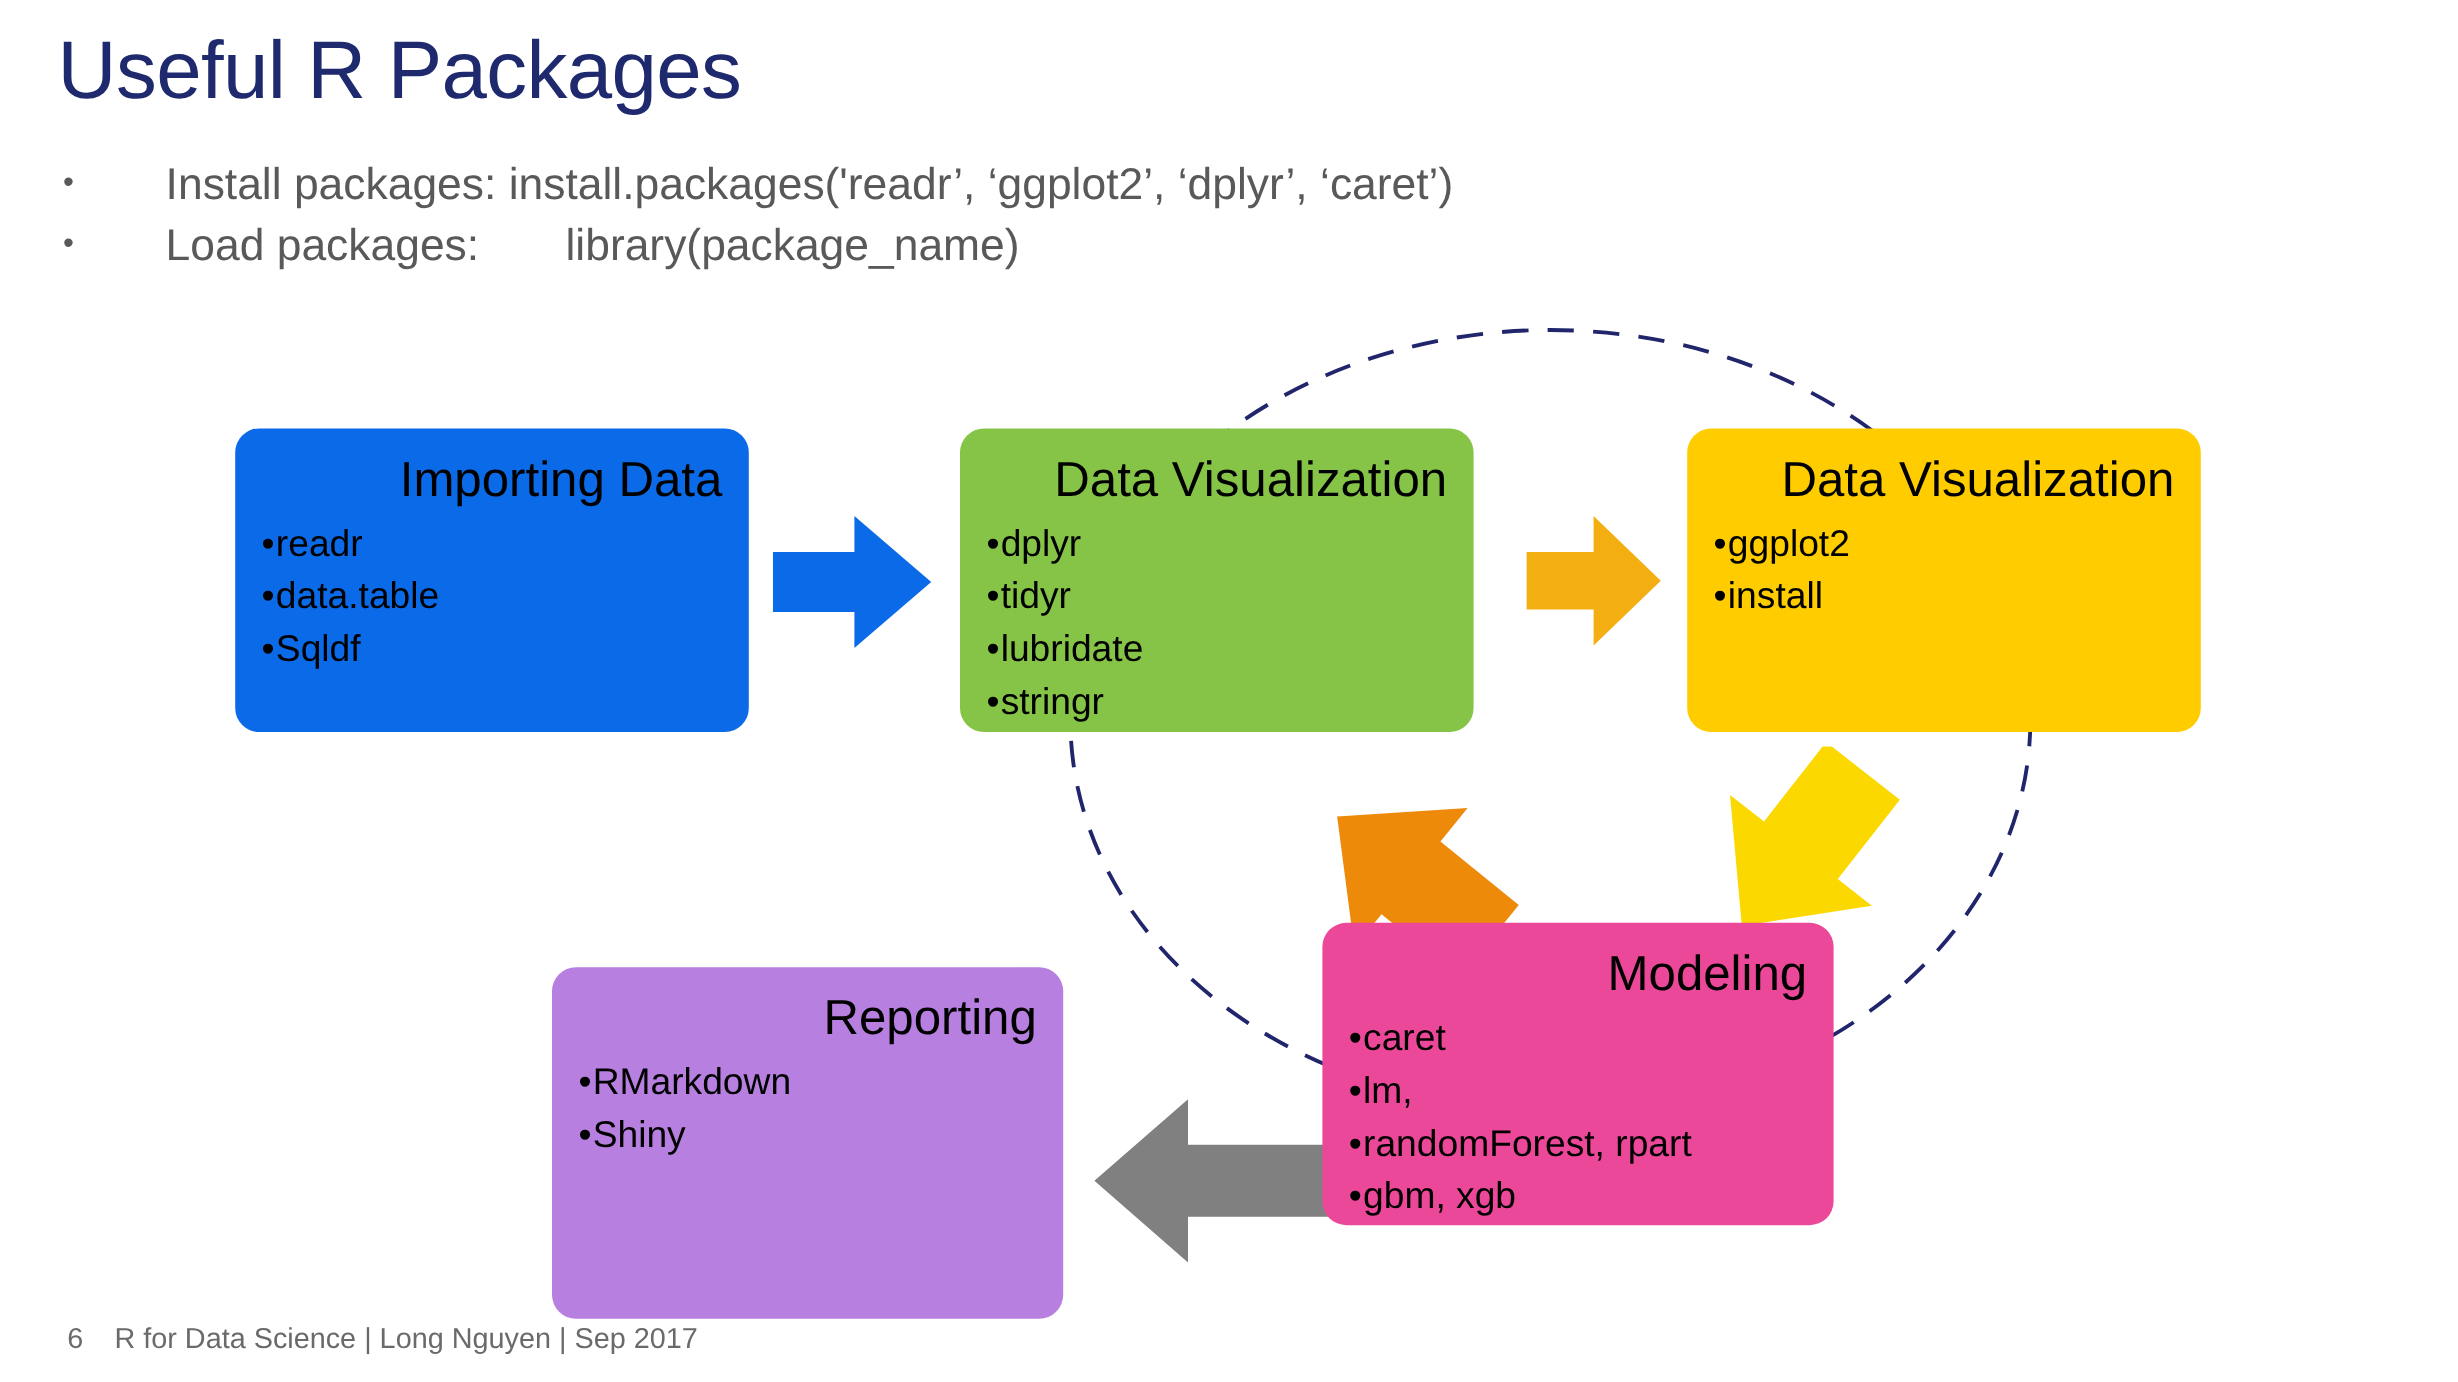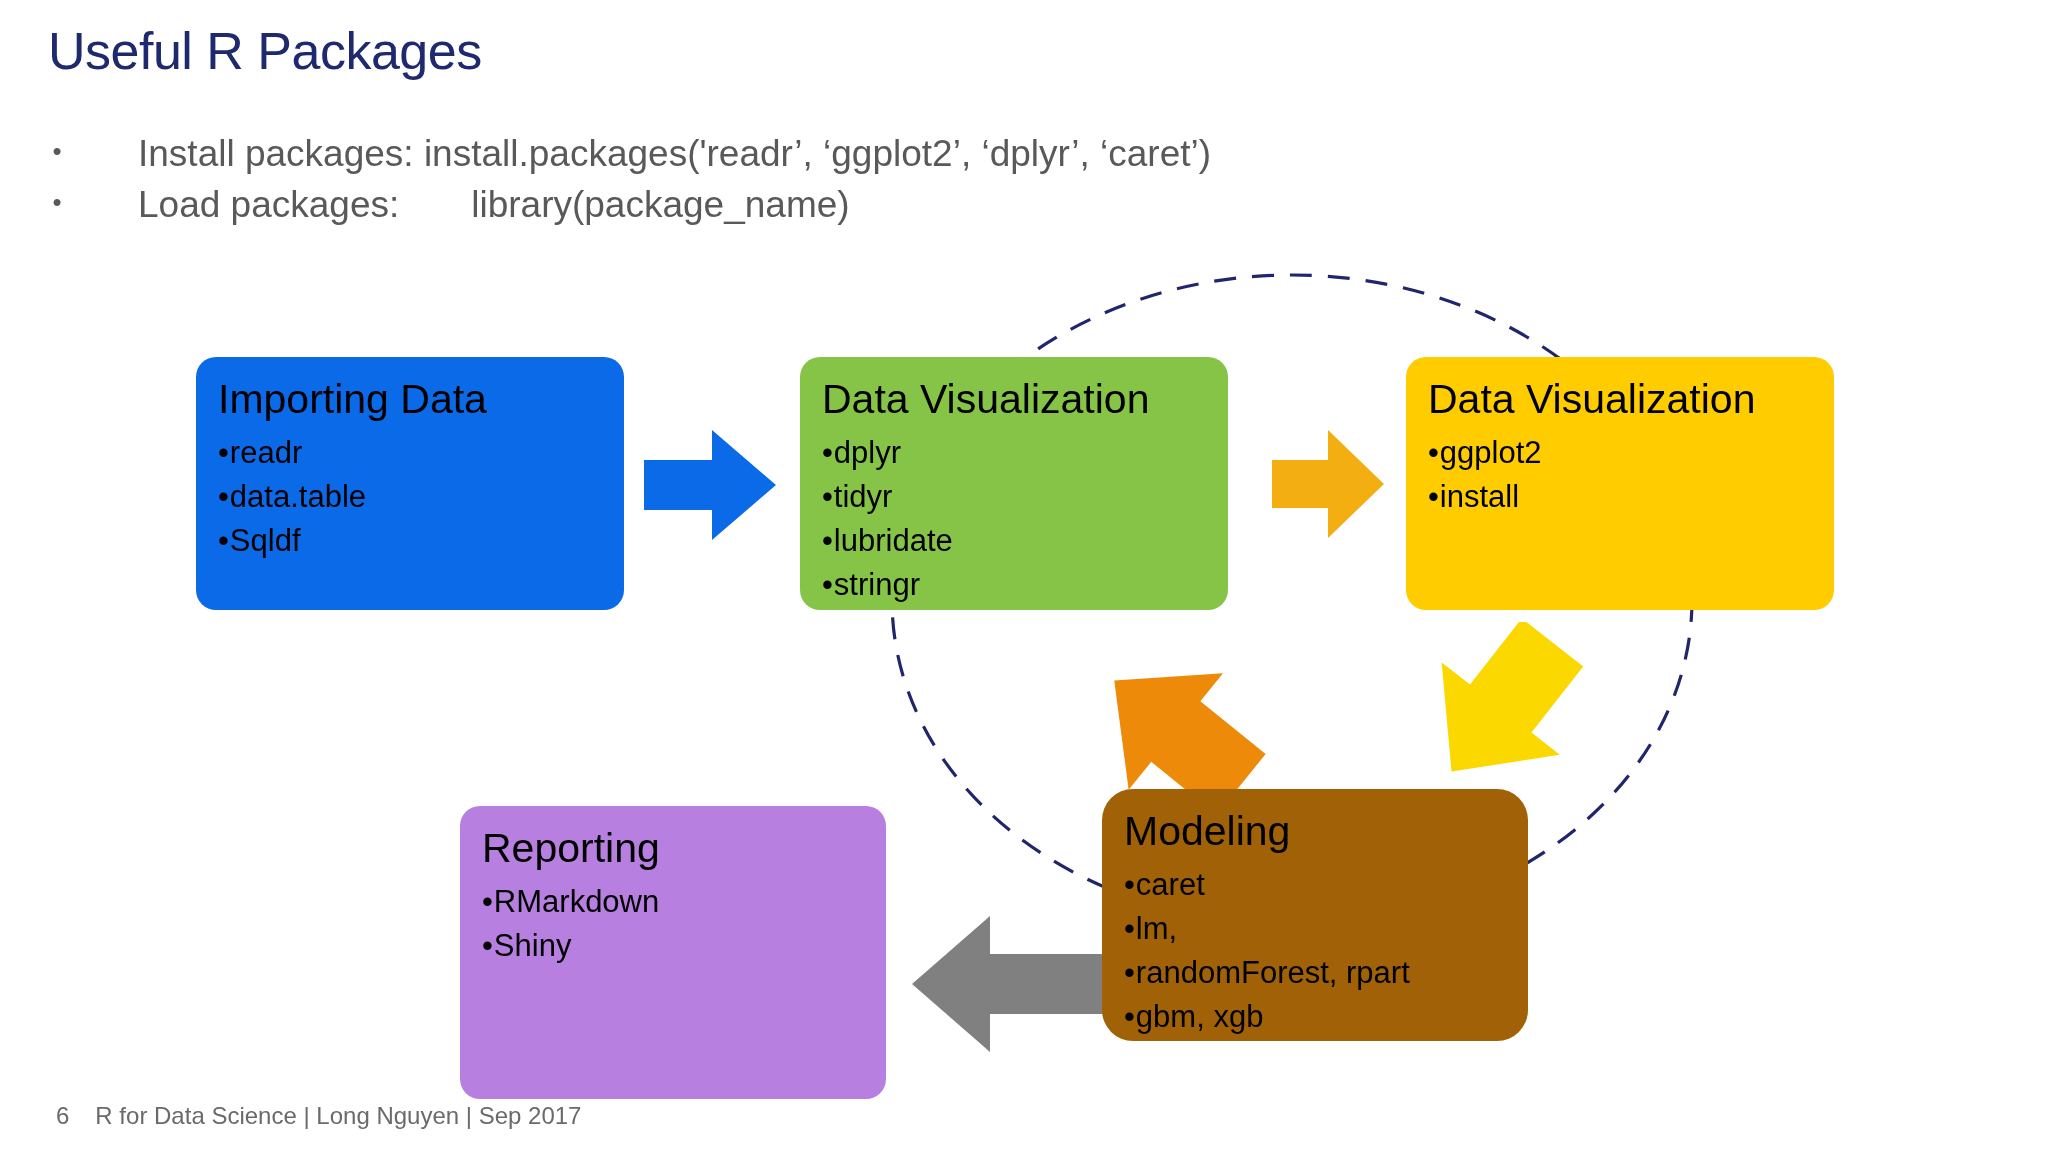--- a/index.html
+++ b/index.html
@@ -23,21 +23,21 @@
     background: #ffffff;
   }
 
   
   #slide-title {
     position: absolute;
     left: 48px;
     top: 24px;
     width: 1400px;
     color: #1F2A6E;
-    font-size: 52px;
+    font-size: 68px;
     font-weight: 400;
     letter-spacing: -0.5px;
     line-height: 1.05;
     white-space: nowrap;
   }
 
   
   #bullet-list {
     position: absolute;
     left: 24px;
@@ -87,20 +87,21 @@
     padding: 18px 22px 10px 22px;
     color: #000000;
     overflow: hidden;
   }
   .proc-title {
     font-size: 41px;
     font-weight: 400;
     line-height: 1.18;
     margin-bottom: 14px;
     white-space: nowrap;
+    text-align: right;
   }
   .proc-item {
     font-size: 31px;
     font-weight: 400;
     line-height: 1.03;
     margin-bottom: 12px;
     white-space: nowrap;
     display: flex;
     align-items: flex-start;
   }
@@ -108,21 +109,21 @@
     flex: 0 0 auto;
     margin-right: 1px;
     font-size: 31px;
     line-height: 1.03;
   }
 
   #box-importing   { left: 196px;  top: 357px;  width: 428px;  height: 253px; background: #0B6AE8; }
   #box-manipulation{ left: 800px;  top: 357px;  width: 428px;  height: 253px; background: #85C446; }
   #box-visualization{left: 1406px; top: 357px;  width: 428px;  height: 253px; background: #FFCC00; }
   #box-reporting   { left: 460px;  top: 806px;  width: 426px;  height: 293px; background: #B77FE0; }
-  #box-modeling    { left: 1102px; top: 789px;  width: 426px;  height: 252px; background: #a16207; border-radius: 31px; }
+  #box-modeling    { left: 1102px; top: 769px;  width: 426px;  height: 252px; background: #ec4899; }
 
   
   .arrow { position: absolute; }
   #arrow-import-to-manip  { left: 644px;  top: 430px; width: 132px; height: 110px; }
   #arrow-manip-to-viz     { left: 1272px; top: 430px; width: 112px; height: 108px; }
   #arrow-viz-to-model     { left: 1412px; top: 622px; width: 180px; height: 170px; }
   #arrow-model-to-manip   { left: 1088px; top: 648px; width: 180px; height: 168px; }
   #arrow-model-to-report  { left: 912px;  top: 916px; width: 200px; height: 136px; }
 
   

